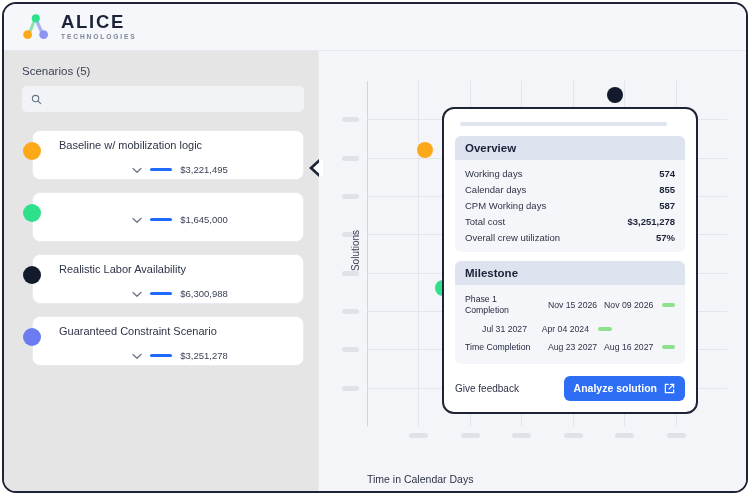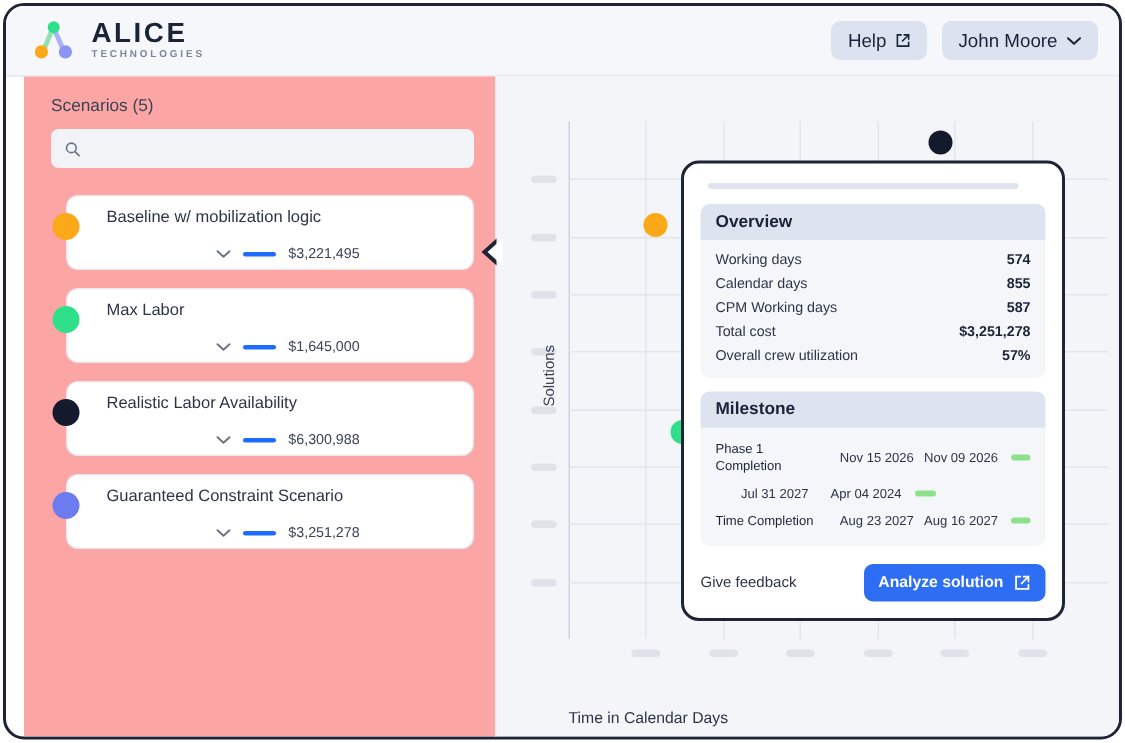--- a/index.html
+++ b/index.html
@@ -21,21 +21,21 @@
     overflow: hidden;
   }
 
   
   #header {
     position: absolute; left: 0; top: 0;
     width: 100%; height: 47px;
     background: #f6f7fa;
     border-bottom: 1px solid #e6e9f0;
     display: flex; align-items: center;
-    padding: 0 14px 0 18px;
+    padding: 0 4px 0 18px;
   }
   #logo-block { display: flex; align-items: center; gap: 9px; }
   .logo-mark { width: 30px; height: 28px; position: relative; }
   .logo-word { line-height: 1; }
   .logo-title {
     font-size: 18.5px; font-weight: 700; letter-spacing: 1.7px;
     color: #1b2339;
   }
   .logo-sub {
     font-size: 6.6px; font-weight: 600; letter-spacing: 1.9px;
@@ -58,24 +58,23 @@
   
   #body-wrap {
     position: absolute; left: 0; top: 47px;
     width: 100%; height: calc(100% - 47px);
     display: flex;
   }
 
   
   #sidebar {
     width: 314px; height: 100%;
-    background: #fca5a5;
+    background: #e5e5e5;
     padding: 14px 14px 0 18px;
     position: relative;
-    margin-left: 12px;
   }
   #scen-title { font-size: 11.5px; color: #3a4254; margin-bottom: 9px; }
   #search-box {
     height: 26px;
     background: #f1f3f7;
     border-radius: 5px;
     display: flex; align-items: center;
     padding: 0 9px;
     margin-bottom: 18px;
   }
@@ -226,36 +225,20 @@
           <circle cx="5.6" cy="21.6" r="4.4" fill="#fba919"></circle>
           <circle cx="21.6" cy="21.6" r="4.4" fill="#8d94f2"></circle>
         </svg>
       </div>
       <div class="logo-word">
         <div class="logo-title">ALICE</div>
         <div class="logo-sub">TECHNOLOGIES</div>
       </div>
     </div>
 
-    <div id="header-right">
-      <button class="hdr-btn">
-        <span>Help</span>
-        <svg width="10" height="10" viewBox="0 0 12 12">
-          <path d="M4.5 1.5H1.5v9h9v-3" fill="none" stroke="#1b2339" stroke-width="1.3" stroke-linecap="round"></path>
-          <path d="M7 1.5h3.5V5" fill="none" stroke="#1b2339" stroke-width="1.3" stroke-linecap="round"></path>
-          <line x1="10.4" y1="1.6" x2="5.6" y2="6.4" stroke="#1b2339" stroke-width="1.3" stroke-linecap="round"></line>
-        </svg>
-      </button>
-      <button class="hdr-btn">
-        <span>John Moore</span>
-        <svg width="10" height="7" viewBox="0 0 10 7">
-          <path d="M1 1.5L5 5.2L9 1.5" fill="none" stroke="#1b2339" stroke-width="1.4" stroke-linecap="round" stroke-linejoin="round"></path>
-        </svg>
-      </button>
-    </div>
   </div>
 
   <div id="body-wrap">
 
     <div id="sidebar">
       <div id="scen-title">Scenarios (5)</div>
 
       <div id="search-box">
         <svg width="11" height="11" viewBox="0 0 12 12">
           <circle cx="5" cy="5" r="3.5" fill="none" stroke="#6b7487" stroke-width="1.2"></circle>
@@ -271,21 +254,20 @@
             <div class="scen-meta">
               <span class="scen-chev"><svg width="10" height="7" viewBox="0 0 10 7">
                   <path d="M1 1.5L5 5.2L9 1.5" fill="none" stroke="#6b7487" stroke-width="1.3" stroke-linecap="round" stroke-linejoin="round"></path>
                 </svg></span>
               <span class="scen-bar"></span>
               <span class="scen-cost">$3,221,495</span>
             </div>
           </div>
           <div class="scen-card">
             <div class="scen-dot" style="background:#2ee08a"></div>
-            <div class="scen-name">Max Labor</div>
             <div class="scen-meta">
               <span class="scen-chev"><svg width="10" height="7" viewBox="0 0 10 7">
                   <path d="M1 1.5L5 5.2L9 1.5" fill="none" stroke="#6b7487" stroke-width="1.3" stroke-linecap="round" stroke-linejoin="round"></path>
                 </svg></span>
               <span class="scen-bar"></span>
               <span class="scen-cost">$1,645,000</span>
             </div>
           </div>
           <div class="scen-card">
             <div class="scen-dot" style="background:#131a2b"></div>

